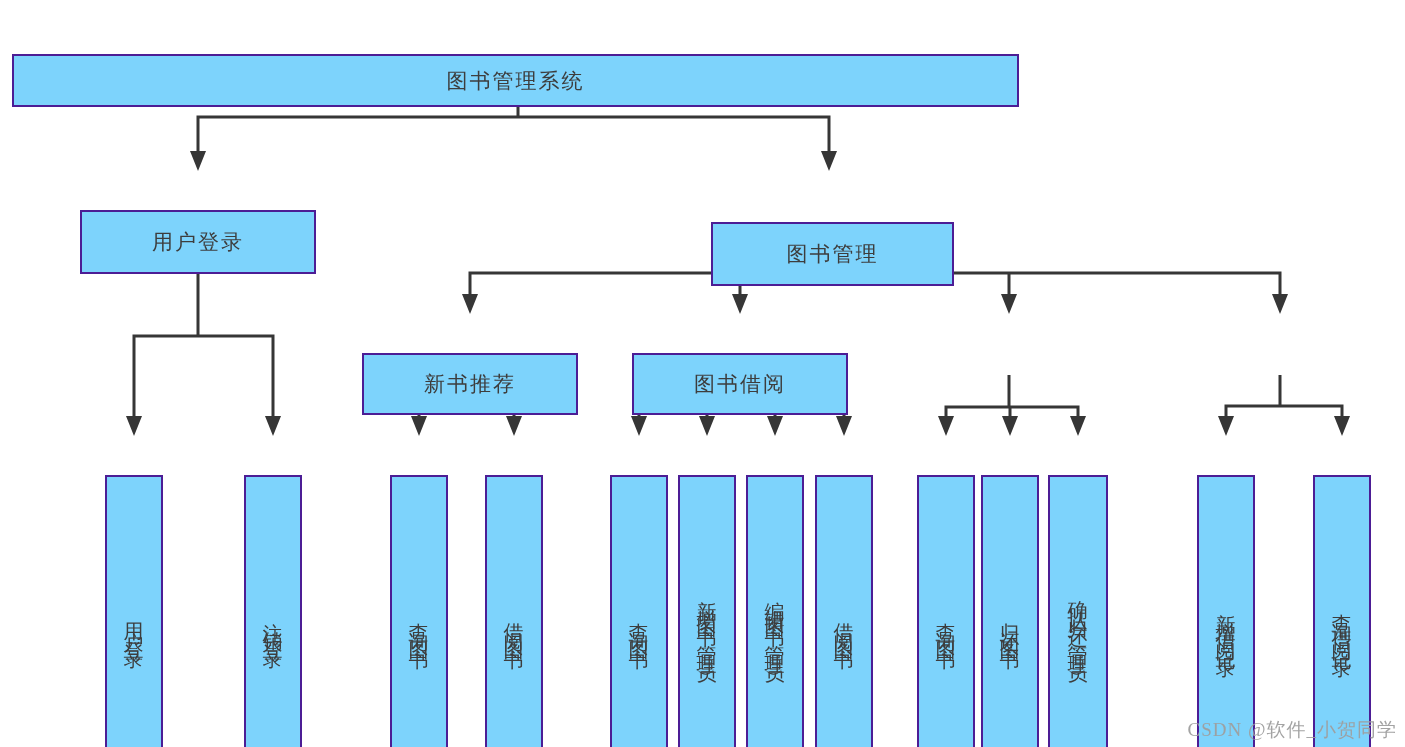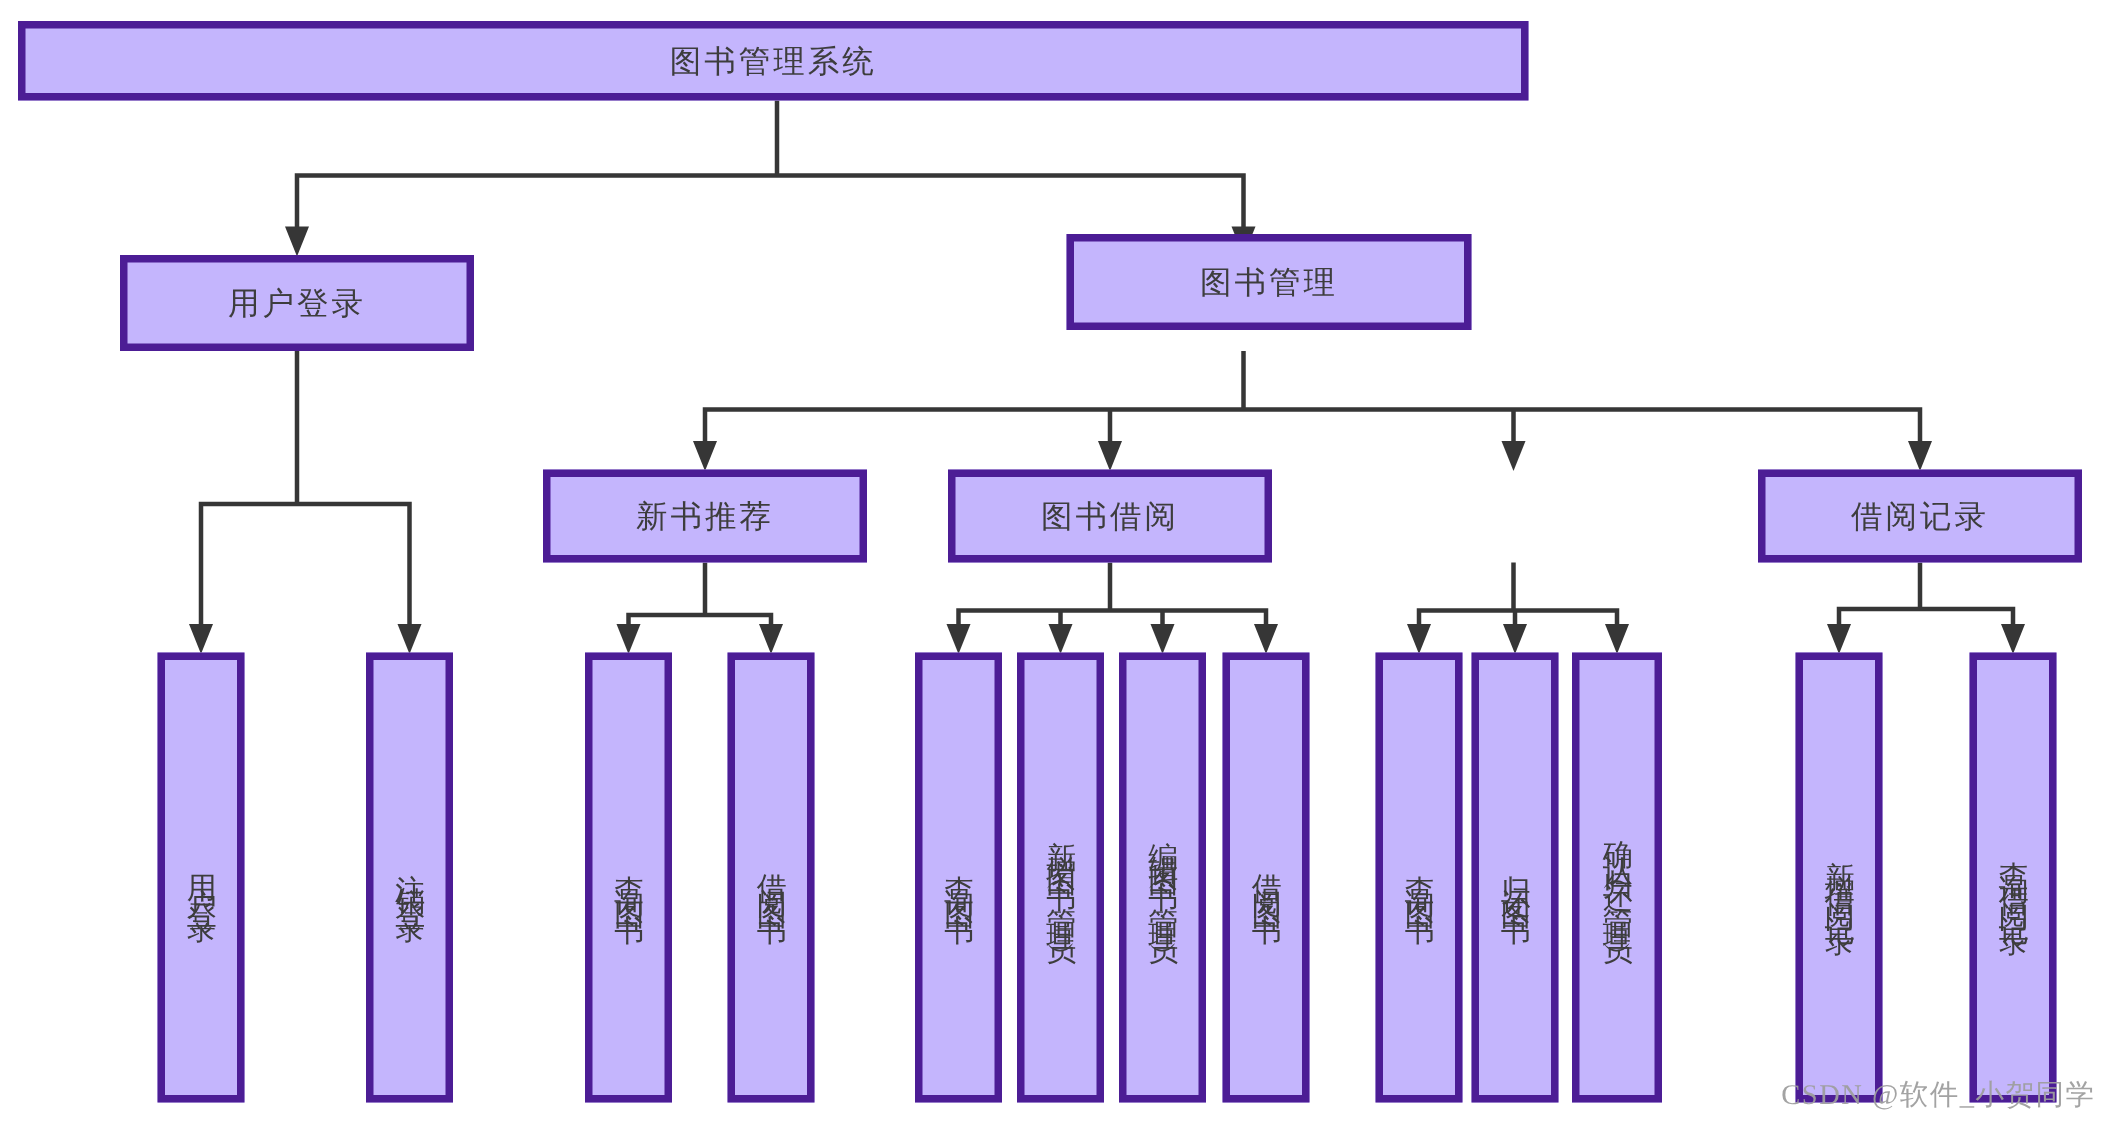--- a/index.html
+++ b/index.html
@@ -2,23 +2,23 @@
 <html><head>
 <meta charset="utf-8">
 <style>
   html,body{margin:0;padding:0;background:#ffffff;}
   .stage{
     position:relative;width:1405px;height:747px;background:#ffffff;
     font-family:"Liberation Sans","DejaVu Sans",sans-serif;overflow:hidden;
   }
   .connectors{position:absolute;left:0;top:0;z-index:0;}
   .box{
-    position:absolute;box-sizing:border-box;background:#c4b5fd;
-    border:5px solid #4c1d95;display:flex;align-items:center;justify-content:center;
-    color:#3d3d3d;z-index:1;
+    position:absolute;box-sizing:border-box;background:#7dd3fc;
+    border:2px solid #4c1d95;display:flex;align-items:center;justify-content:center;
+    color:#3d3d3d;z-index:1;margin-top:40px;
   }
   .hbox{font-size:21px;letter-spacing:2px;white-space:nowrap;}
   .vbox{
     writing-mode:vertical-rl;text-orientation:mixed;
     font-size:20px;letter-spacing:9px;line-height:1;white-space:nowrap;
   }
   .watermark{
     position:absolute;right:8px;bottom:4px;z-index:5;
     font-size:19px;letter-spacing:1px;color:rgba(158,158,158,0.95);font-family:Liberation Serif, serif;
   }
@@ -61,32 +61,29 @@
     </g>
   </svg>
 
   <div class="box hbox" style="left:12px;top:14px;width:1007px;height:53px">
     <span>图书管理系统</span>
   </div>
 
   <div class="box hbox" style="left:80px;top:170px;width:236px;height:64px">
     <span>用户登录</span>
   </div>
-  <div class="box hbox" style="left:711px;top:156px;width:270px;height:64px">
+  <div class="box hbox" style="left:711px;top:182px;width:243px;height:64px">
     <span>图书管理</span>
   </div>
 
   <div class="box hbox" style="left:632px;top:313px;width:216px;height:62px">
     <span>图书借阅</span>
   </div>
   <div class="box hbox" style="left:362px;top:313px;width:216px;height:62px">
     <span>新书推荐</span>
-  </div>
-  <div class="box hbox" style="left:1172px;top:313px;width:216px;height:62px">
-    <span>借阅记录</span>
   </div>
 
   <div class="box vbox" style="left:105px;top:435px;width:58px;height:300px">
     <span>用户登录</span>
   </div>
   <div class="box vbox" style="left:244px;top:435px;width:58px;height:300px">
     <span>注销登录</span>
   </div>
 
   <div class="box vbox" style="left:390px;top:435px;width:58px;height:300px">

